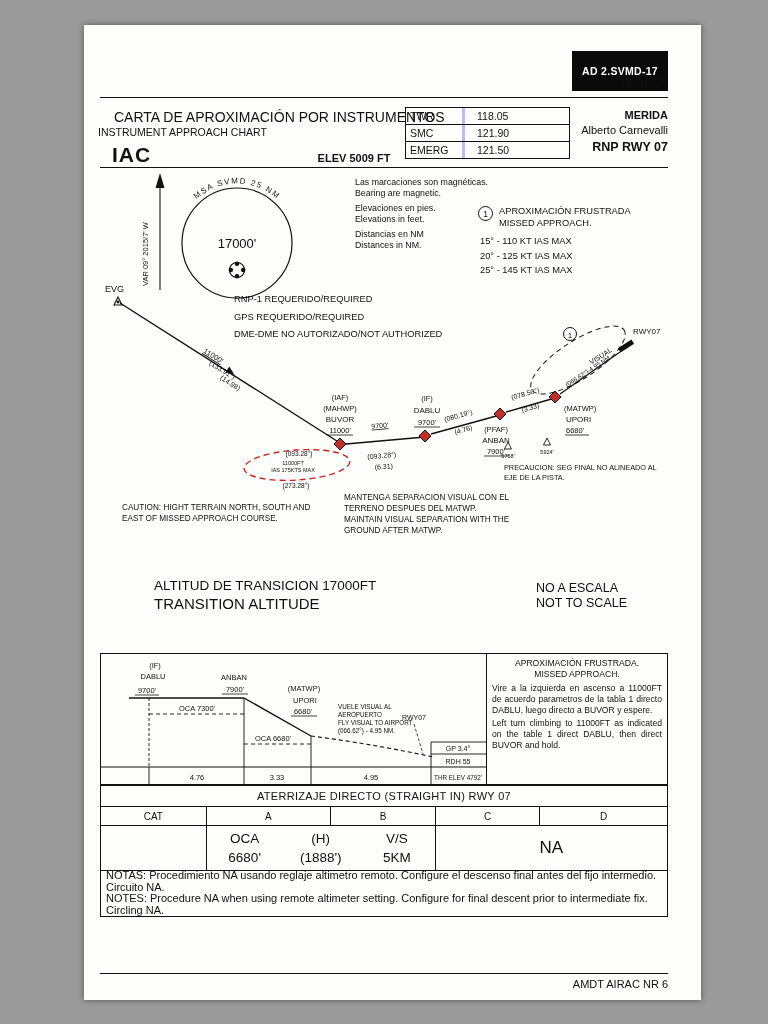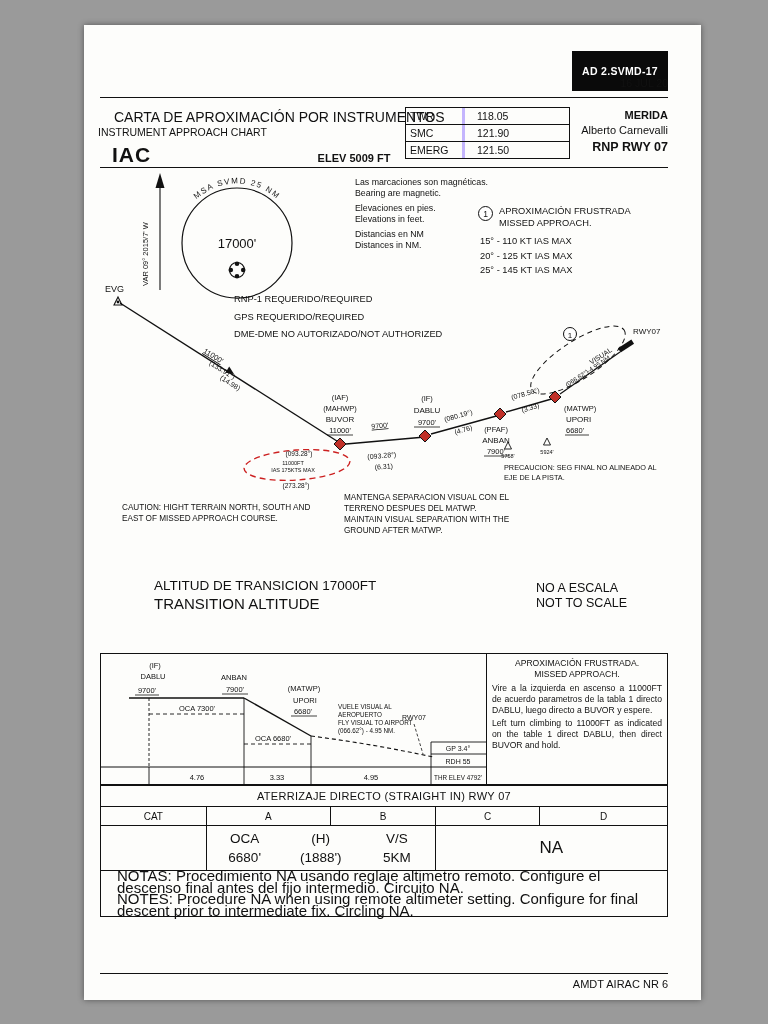--- a/index.html
+++ b/index.html
@@ -17,22 +17,22 @@
   .freqbox{position:absolute;border:1.2px solid #111;font-size:10.5px;}
   .freqrow{display:flex;height:16px;line-height:16px;}
   .freqrow + .freqrow{border-top:1px solid #111;}
   .freqlab{width:52px;padding-left:4px;border-right:3px solid #c4b5fd;}
   .freqval{width:92px;padding-left:12px;}
   .minima{position:absolute;border:1.3px solid #111;}
   .mrow{display:flex;border-top:1px solid #111;}
   .mrow:first-child{border-top:none;}
   .mcell{box-sizing:border-box;border-left:1px solid #111;display:flex;align-items:center;justify-content:center;}
   .mcell:first-child{border-left:none;}
-  .notesbox{position:absolute;border:1.3px solid #111;border-top:none;font-size:15px;line-height:11.5px;
-            padding:3px 16px;box-sizing:border-box;}
+  .notesbox{position:absolute;border:1.3px solid #111;border-top:none;font-size:11px;line-height:11.5px;
+            padding:3px 5px;box-sizing:border-box;}
   .small-block{line-height:11px;}
 </style>
 </head>
 <body>
 
 <div class="canvas">
   <div class="page">
 
     <div class="adref" style="top:26px;right:33px">
       <span>AD 2.SVMD-17</span>

